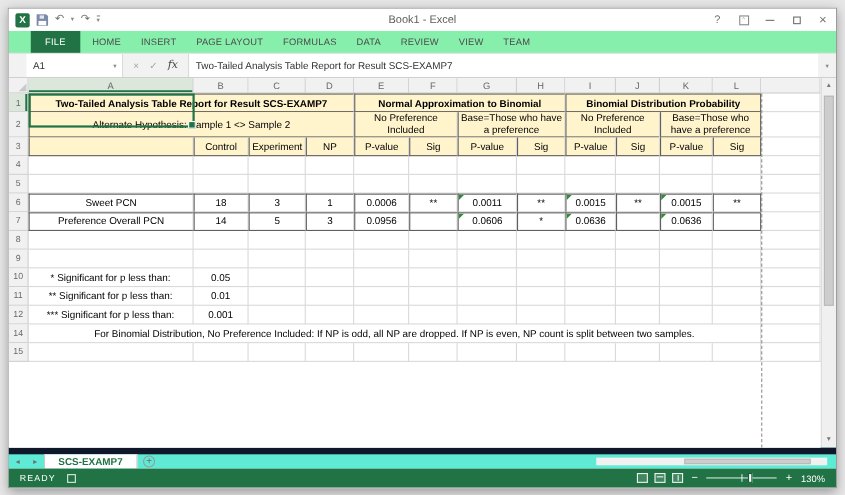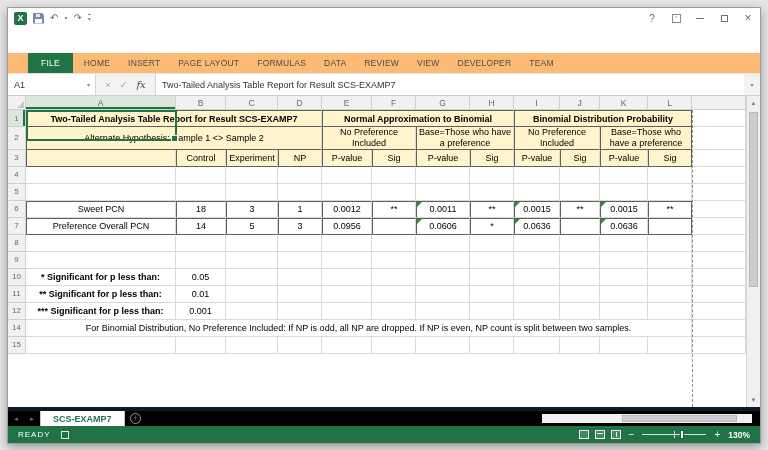--- a/index.html
+++ b/index.html
@@ -26,29 +26,29 @@
   .win-btn { width:24px; height:100%; display:flex; align-items:center; justify-content:center;
              color:#707070; font-size:10px; }
   .rdo-box { width:9px; height:9px; border:1px solid #8a8a8a; display:flex; align-items:flex-start; justify-content:center; font-size:5px; color:#8a8a8a; }
   .min-bar { width:8px; height:1px; background:#707070; display:inline-block; }
   .restore-sq { width:7px; height:7px; border:1px solid #707070; position:relative; background:#fff; }
   .restore-sq::before { content:""; position:absolute; left:1px; top:-3px; width:7px; height:7px; border:1px solid #707070; z-index:-1; }
   .close-x { font-size:12px; }
 
   
   .ribbon-tabs { height:21px; flex:0 0 21px; display:flex; align-items:stretch; padding-left:20px;
-                 background:#fdba74; border-bottom:1px solid #e3e3e3;margin-top:25px; }
+                 background:#86efac; border-bottom:1px solid #e3e3e3; }
   .rtab { display:flex; align-items:center; padding:0 9px; font-size:8.5px; color:#4c4c4c; letter-spacing:.2px; }
   .rtab.file { background:#217346; color:#fff; padding:0 13px; margin-right:2px; }
 
   
   .formula-row { height:22px; flex:0 0 22px; background:#f2f2f2; border-bottom:1px solid #cfcfcf;
                  display:flex; align-items:stretch; }
   .name-box { width:88px; background:#fff; border-right:1px solid #d6d6d6; display:flex; align-items:center;
-              padding-left:6px; font-size:9px; color:#333; }
+              padding-left:6px; font-size:9px; color:#333;margin-left:16px; }
   .nb-caret { margin-left:auto; padding:0 5px; font-size:6px; color:#8a8a8a; }
   .fx-group { width:60px; display:flex; align-items:center; justify-content:space-evenly;
               border-right:1px solid #d6d6d6; background:#f2f2f2; }
   .fx-cancel, .fx-enter { font-size:9px; color:#a5a5a5; }
   .fx-label { font-size:10px; font-style:italic; font-family:"DejaVu Serif", serif; color:#4a4a4a; }
   .formula-field { flex:1; background:#fff; display:flex; align-items:center; padding-left:6px;
                    font-size:9px; color:#333; white-space:nowrap; overflow:hidden; }
   .fb-expand { width:16px; display:flex; align-items:center; justify-content:center; font-size:6px; color:#8a8a8a; background:#f2f2f2; }
 
   
@@ -74,42 +74,42 @@
   .br { border-right:1px solid #5f5f5f !important; }
   .bt { border-top:1px solid #5f5f5f; }
   .bb { border-bottom:1px solid #5f5f5f !important; }
   .t-title { color:#e00000; font-weight:bold; font-size:10px; text-align:left; padding-left:4px; }
   .t-hyp   { color:#e00000; font-size:9px; text-align:left; padding-left:4px; }
   .t-sec   { color:#1414e6; font-weight:bold; font-size:9.5px; }
   .t-sub   { color:#1414e6; font-size:8.5px; line-height:1.2;margin-top:16px; }
   .t-h3r   { color:#b22200; font-size:8.5px; }
   .t-h3b   { color:#1414e6; font-size:8.5px; }
   .t-lab   { text-align:left; padding-left:4px; }
-  .t-note-l{ font-size:8px; text-align:right; padding-right:4px;font-weight:bold; }
+  .t-note-l{ font-size:8px; text-align:right; padding-right:4px; }
   .t-note-v{ font-size:8px; text-align:left; padding-left:6px; }
   .t-foot  { font-size:8px; text-align:left; padding-left:4px; white-space:nowrap; }
   td.flag { position:relative; }
   td.flag::before { content:""; position:absolute; left:0; top:0;
                     border-top:5px solid #2f8a3d; border-right:5px solid transparent; }
   .sel-outline { position:absolute; left:18px; top:14px; width:151px; height:31px;
                  border:2px solid #217346; pointer-events:none; }
   .sel-outline::after { content:""; position:absolute; right:-3px; bottom:-3px; width:5px; height:5px;
                         background:#217346; border:1px solid #fff; }
   .pagebreak { position:absolute; left:684px; top:14px; bottom:0; width:0; border-left:1px dashed #8f8f8f; pointer-events:none; }
 
   
   .vscroll { flex:0 0 14px; background:#f0f0f0; border-left:1px solid #d4d4d4;
              display:flex; flex-direction:column; align-items:stretch; }
   .v-btn { height:14px; display:flex; align-items:center; justify-content:center; font-size:6px; color:#7a7a7a; }
   .v-track { flex:1; position:relative; }
   .v-thumb { position:absolute; left:2px; right:2px; top:2px; height:62%;
              background:#cdcdcd; border:1px solid #b8b8b8; }
 
   
-  .tabbar { height:19px; flex:0 0 19px; background:#000000; border-top:4px solid #0f172a;
+  .tabbar { height:19px; flex:0 0 19px; background:#5eead4; border-top:6px solid #0f172a;
             display:flex; align-items:stretch;justify-content:flex-end; }
   .tab-nav { width:16px; display:flex; align-items:center; justify-content:center; font-size:7px; color:#6e6e6e; }
   .sheet-tab { display:flex; align-items:center; padding:0 12px; background:#fff;
                border-left:1px solid #c8c8c8; border-right:1px solid #c8c8c8;
                color:#217346; font-weight:bold; font-size:9px; }
   .add-sheet { width:22px; display:flex; align-items:center; justify-content:center; }
   .add-circle { width:11px; height:11px; border:1px solid #9a9a9a; border-radius:50%;
                 display:flex; align-items:center; justify-content:center;
                 font-size:9px; color:#6e6e6e; line-height:1; }
   .tab-spacer { flex:1; }
@@ -123,36 +123,37 @@
   .status-mode { font-size:8px; letter-spacing:1px; padding-left:4px; }
   .macro-btn { width:8px; height:8px; border:1px solid rgba(255,255,255,.85); margin-left:10px; }
   .status-right { margin-left:auto; display:flex; align-items:center; gap:6px; }
   .view-btn { width:10px; height:9px; border:1px solid rgba(255,255,255,.9); background:rgba(255,255,255,.15); position:relative; }
   .vb-layout::after { content:""; position:absolute; left:1px; right:1px; top:2px; height:1px; background:rgba(255,255,255,.9); }
   .vb-break::after { content:""; position:absolute; left:4px; top:1px; bottom:1px; width:1px; background:rgba(255,255,255,.9); }
   .zoom-out, .zoom-in { font-size:10px; line-height:1; padding:0 2px; }
   .zoom-track { width:64px; height:1px; background:rgba(255,255,255,.8); position:relative; }
   .zoom-notch { position:absolute; left:50%; top:-3px; width:1px; height:7px; background:rgba(255,255,255,.8); }
   .zoom-thumb { position:absolute; left:58%; top:-4px; width:4px; height:9px; background:#fff; border:1px solid #1a5c38; }
-  .zoom-pct { font-size:8.5px; padding-right:4px;font-weight:bold; }
+  .zoom-pct { font-size:8.5px; padding-right:4px; }
 </style>
 </head>
 <body>
 
 <div class="window">
 
   <div class="titlebar">
     <div class="qat">
       <span class="xl-logo">X</span>
       <span class="floppy"></span>
       <span class="qat-glyph">↶</span>
       <span class="qat-caret">▾</span>
       <span class="qat-glyph">↷</span>
       <span class="qat-custom">▾</span>
     </div>
+    <div class="title-text">Book1 - Excel</div>
     <div class="win-controls">
       <span class="win-btn">?</span>
       <span class="win-btn">
           <span class="rdo-box">^</span>
         </span>
       <span class="win-btn">
           <span class="min-bar"></span>
         </span>
       <span class="win-btn">
           <span class="restore-sq"></span>
@@ -163,21 +164,20 @@
 
   <div class="ribbon-tabs">
     <span class="rtab file">FILE</span>
     <span class="rtab">HOME</span>
     <span class="rtab">INSERT</span>
     <span class="rtab">PAGE LAYOUT</span>
     <span class="rtab">FORMULAS</span>
     <span class="rtab">DATA</span>
     <span class="rtab">REVIEW</span>
     <span class="rtab">VIEW</span>
-    <span class="rtab">DEVELOPER</span>
     <span class="rtab">TEAM</span>
   </div>
 
   <div class="formula-row">
     <div class="name-box">
       <span>A1</span>
       <span class="nb-caret">▾</span>
     </div>
     <div class="fx-group">
       <span class="fx-cancel">×</span>
@@ -289,21 +289,21 @@
               <td class="c"></td>
               <td class="c"></td>
               <td class="c"></td>
             </tr>
           <tr>
             <td class="rh">6</td>
             <td class="c bl bt t-lab">Sweet PCN</td>
             <td class="c bl bt">18</td>
             <td class="c bl bt">3</td>
             <td class="c bl bt">1</td>
-            <td class="c bl bt">0.0012</td>
+            <td class="c bl bt">0.0006</td>
             <td class="c bl bt">**</td>
             <td class="c bl bt flag">0.0011</td>
             <td class="c bl bt">**</td>
             <td class="c bl bt flag">0.0015</td>
             <td class="c bl bt">**</td>
             <td class="c bl bt flag">0.0015</td>
             <td class="c bl bt br">**</td>
           <td class="c"></td>
             </tr>
           <tr>

